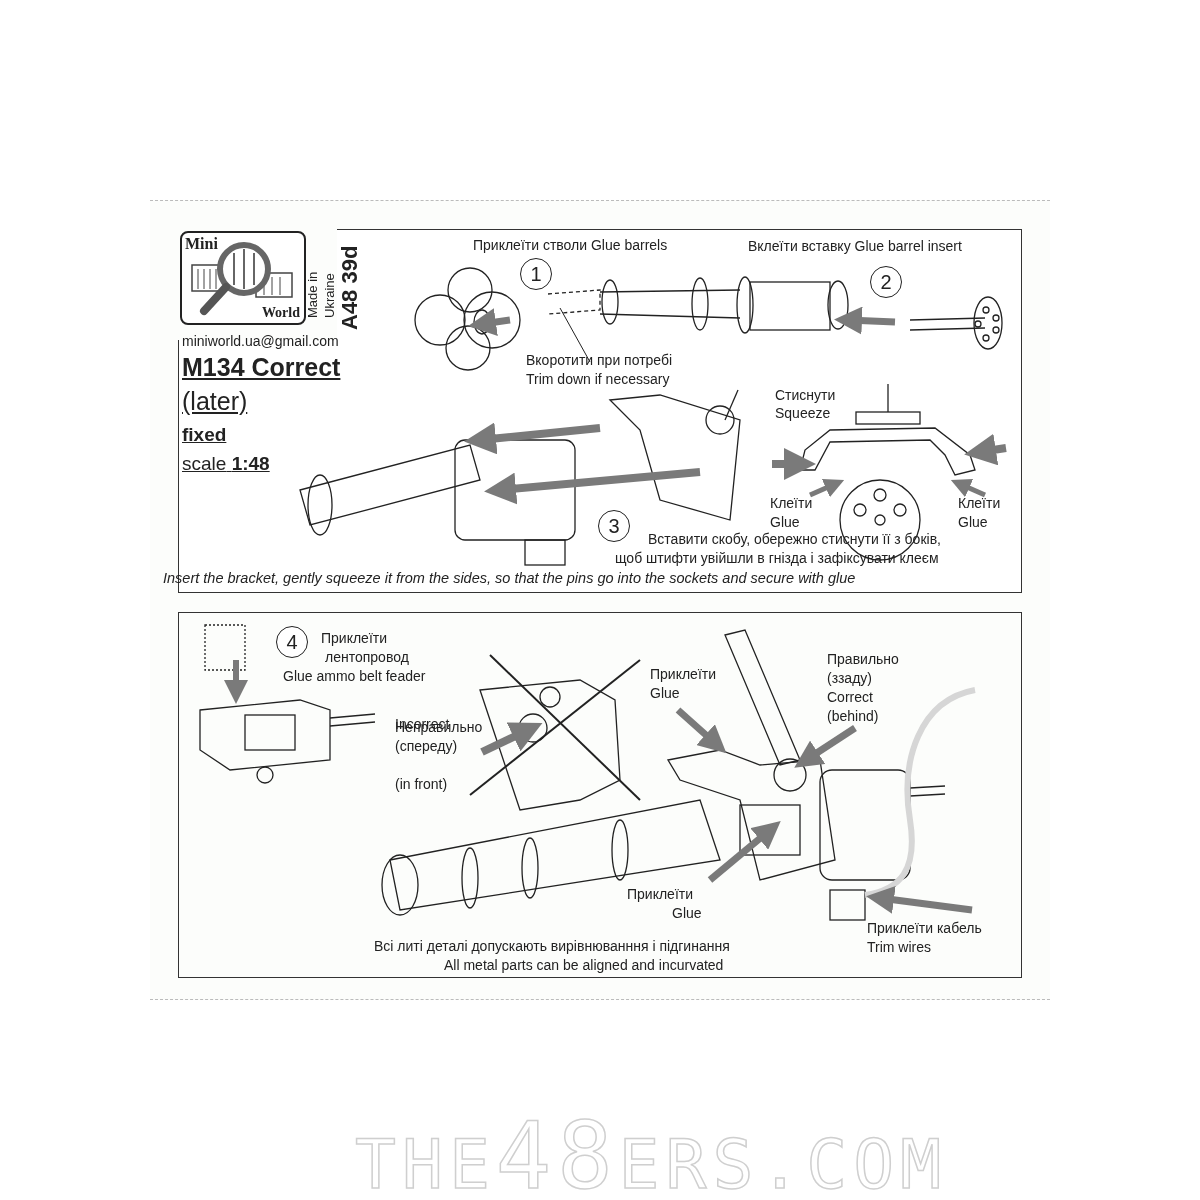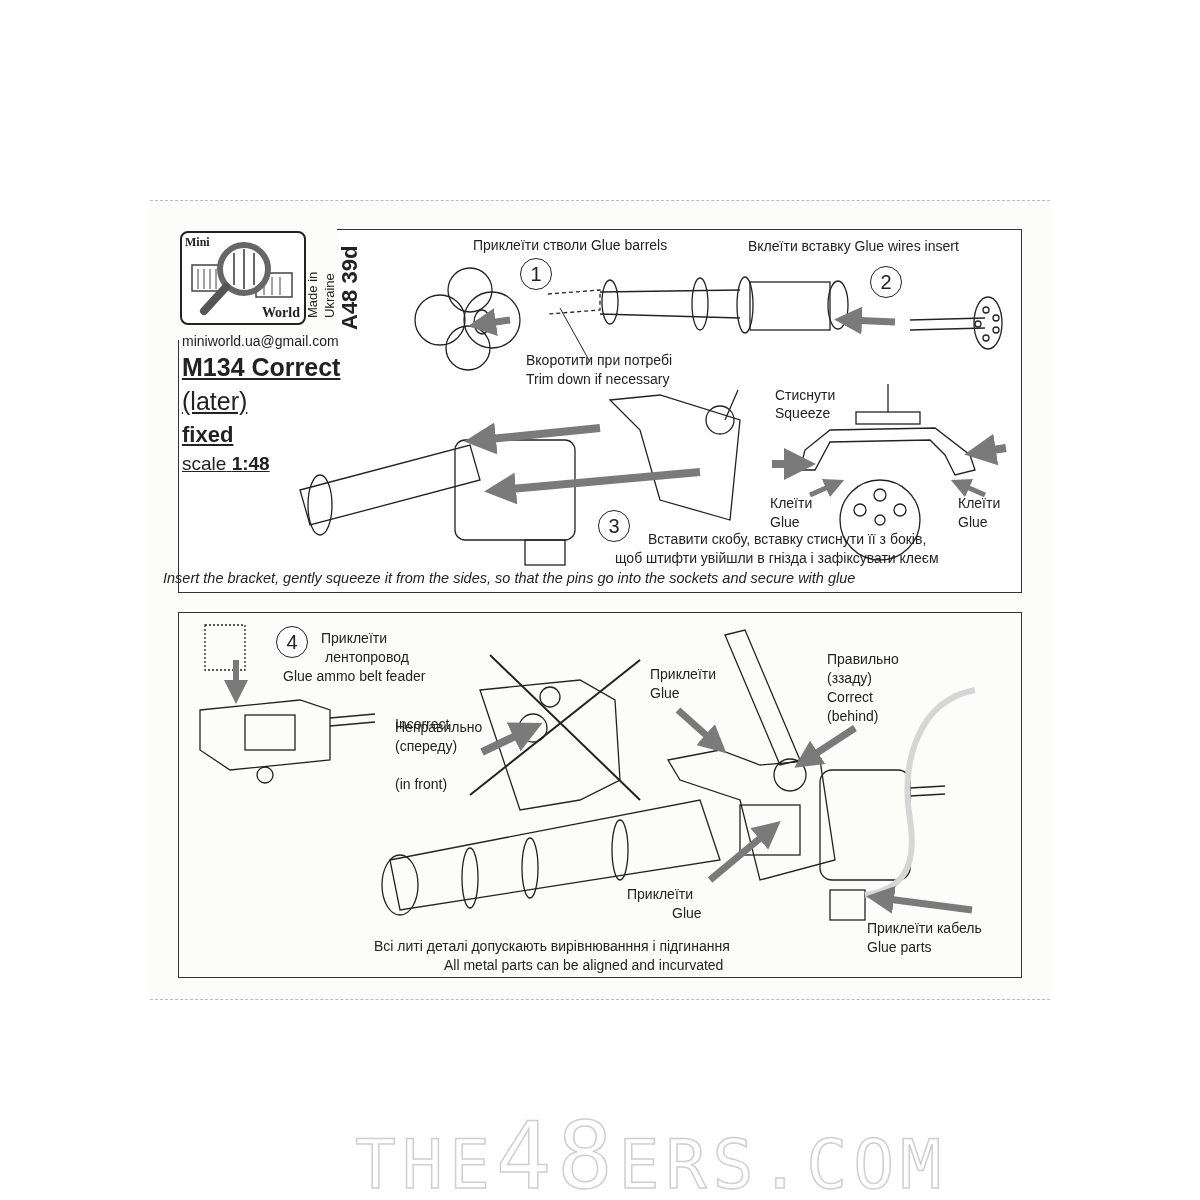--- a/index.html
+++ b/index.html
@@ -7,21 +7,21 @@
          font-family:"Liberation Sans", sans-serif; color:#222; }
   .sheet { position:absolute; left:150px; top:200px; width:900px; height:800px; background:#fcfdfb; }
   .dash-top, .dash-bot { position:absolute; left:150px; width:900px; height:0; border-top:1px dashed #bbb; }
   .dash-top { top:200px; } .dash-bot { top:999px; }
   .panel { position:absolute; border:1px solid #333; background:#fff; }
   .p1 { left:178px; top:229px; width:842px; height:362px; }
   .p1-cut { position:absolute; left:178px; top:229px; width:159px; height:111px; background:#fcfdfb; }
   .p2 { left:178px; top:612px; width:842px; height:364px; }
   .t { position:absolute; white-space:nowrap; font-size:14px; line-height:16px; color:#222; }
   .logo { position:absolute; left:180px; top:231px; width:122px; height:90px; border:2px solid #222; border-radius:8px; background:#fff; }
-  .logo .mini { position:absolute; left:3px; top:2px; font-family:"Liberation Serif", serif; font-weight:bold; font-size:12px; }
+  .logo .mini { position:absolute; left:3px; top:2px; font-family:"Liberation Serif", serif; font-weight:bold; font-size:16px; }
   .logo .world { position:absolute; right:4px; bottom:2px; font-family:"Liberation Serif", serif; font-weight:bold; font-size:14px; }
   .vert { position:absolute; transform-origin:left top; transform:rotate(-90deg); white-space:nowrap; }
   .title { position:absolute; left:182px; font-weight:bold; text-decoration:underline; }
   .step { position:absolute; width:30px; height:30px; border:1.5px solid #222; border-radius:50%; font-size:20px; line-height:30px; text-align:center; background:#fff; }
   svg.art { position:absolute; left:0; top:0; }
   .wm { position:absolute; left:355px; top:1103px; font-size:68px; letter-spacing:6px; color:#fff;
         -webkit-text-stroke:1.5px #cfcfcf; font-family:"DejaVu Sans Mono", monospace; }
   .wm .big { font-size:92px; }
 </style>
 </head>
@@ -55,21 +55,21 @@
   <span class="world">World</span>
 </div>
 
 <div class="vert t" style="left:305px;top:318px;font-size:13px;">Made in</div>
 <div class="vert t" style="left:322px;top:318px;font-size:13px;">Ukraine</div>
 <div class="vert t" style="left:338px;top:330px;font-size:22px;line-height:24px;font-weight:bold;">A48 39d</div>
 
 <div class="t" style="left:182px;top:333px;font-size:14px;">miniworld.ua@gmail.com</div>
 <div class="title" style="top:352px;font-size:25px;line-height:30px;">M134 Correct</div>
 <div class="t" style="left:182px;top:386px;font-size:25px;line-height:30px;text-decoration:underline;">(later)</div>
-<div class="title" style="top:420px;font-size:22px;line-height:30px;">fixed</div>
+<div class="title" style="top:420px;font-size:19px;line-height:30px;">fixed</div>
 <div class="t" style="left:182px;top:456px;font-size:19px;text-decoration:underline;">
   <span>scale</span>
   <b>1:48</b>
 </div>
 
 <svg class="art" width="1200" height="1200">
   <defs>
     <marker id="ah" markerWidth="4" markerHeight="4" refX="2" refY="2" orient="auto">
       <path d="M0,0 L4,2 L0,4 z" fill="#7a7a7a"></path>
     </marker>
@@ -169,32 +169,32 @@
   <line x1="855" y1="728" x2="806" y2="760" stroke="#7a7a7a" stroke-width="7" marker-end="url(#ah)"></line>
   <line x1="710" y1="880" x2="770" y2="830" stroke="#7a7a7a" stroke-width="7" marker-end="url(#ah)"></line>
   <line x1="972" y1="910" x2="880" y2="898" stroke="#7a7a7a" stroke-width="7" marker-end="url(#ah)"></line>
 </svg>
 
 <div class="t" style="left:473px;top:237px;">Приклеїти стволи Glue barrels</div>
 <div class="step" style="left:520px;top:258px;">1</div>
 <div class="t" style="left:526px;top:352px;">Вкоротити при потребі</div>
 <div class="t" style="left:526px;top:371px;">Trim down if necessary</div>
 
-<div class="t" style="left:748px;top:238px;">Вклеїти вставку Glue wires insert</div>
+<div class="t" style="left:748px;top:238px;">Вклеїти вставку Glue barrel insert</div>
 <div class="step" style="left:870px;top:266px;">2</div>
 
 <div class="t" style="left:775px;top:387px;">Стиснути</div>
 <div class="t" style="left:775px;top:405px;">Squeeze</div>
 <div class="t" style="left:770px;top:495px;">Клеїти</div>
 <div class="t" style="left:770px;top:514px;">Glue</div>
 <div class="t" style="left:958px;top:495px;">Клеїти</div>
 <div class="t" style="left:958px;top:514px;">Glue</div>
 
 <div class="step" style="left:598px;top:510px;">3</div>
-<div class="t" style="left:648px;top:531px;">Вставити скобу, вставку стиснути її з боків,</div>
+<div class="t" style="left:648px;top:531px;">Вставити скобу, обережно стиснути її з боків,</div>
 <div class="t" style="left:615px;top:550px;">щоб штифти увійшли в гнізда і зафіксувати клеєм</div>
 <div class="t" style="left:163px;top:570px;font-size:14.5px;font-style:italic;">Insert the bracket, gently squeeze it from the sides, so that the pins go into the sockets and secure with glue</div>
 
 <div class="panel p2" style="background:transparent;"></div>
 
 <div class="step" style="left:276px;top:626px;">4</div>
 <div class="t" style="left:321px;top:630px;">Приклеїти</div>
 <div class="t" style="left:325px;top:649px;">лентопровод</div>
 <div class="t" style="left:283px;top:668px;">Glue ammo belt feader</div>
 
@@ -208,20 +208,20 @@
 
 <div class="t" style="left:827px;top:651px;">Правильно</div>
 <div class="t" style="left:827px;top:670px;">(ззаду)</div>
 <div class="t" style="left:827px;top:689px;">Correct</div>
 <div class="t" style="left:827px;top:708px;">(behind)</div>
 
 <div class="t" style="left:627px;top:886px;">Приклеїти</div>
 <div class="t" style="left:672px;top:905px;">Glue</div>
 
 <div class="t" style="left:867px;top:920px;">Приклеїти кабель</div>
-<div class="t" style="left:867px;top:939px;">Glue parts</div>
+<div class="t" style="left:867px;top:939px;">Trim wires</div>
 
 <div class="t" style="left:374px;top:938px;">Всі литі деталі допускають вирівнюванння і підгинання</div>
 <div class="t" style="left:444px;top:957px;">All metal parts can be aligned and incurvated</div>
 
 <div class="wm">
   <span>THE</span><span class="big">48</span><span>ERS.COM</span>
 </div>
 
 </body></html>

